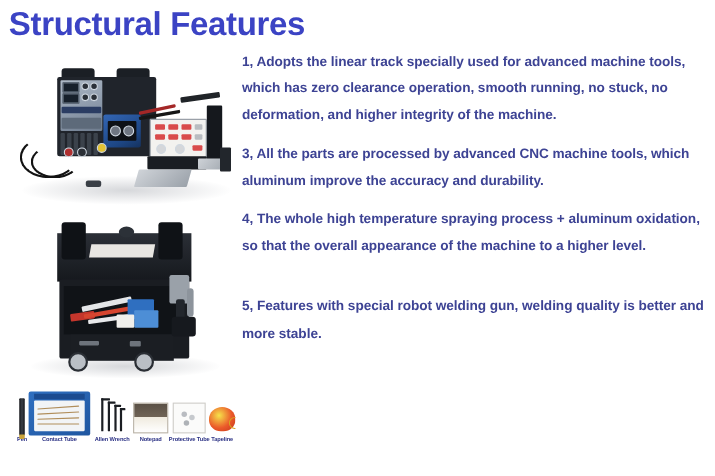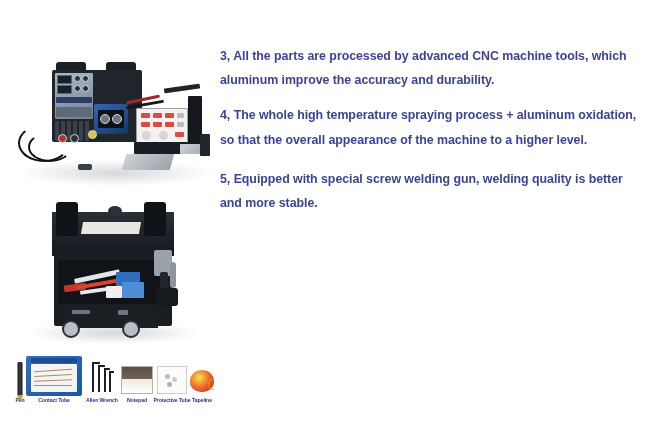--- a/index.html
+++ b/index.html
@@ -45,21 +45,21 @@
     width: 428px;
   }
   .feature-para {
     color: #3d4394;
     font-size: 12.4px;
     font-weight: bold;
     line-height: 1.95;
     margin: 0 0 11px 0;
     letter-spacing: -0.05px;
   }
-  .feature-para.p4 { margin-bottom: 15px; }
+  .feature-para.p4 { margin-bottom: 31px; }
   .feature-para.p5 { margin-bottom: 0; }
 
   
   .photo {
     position: absolute;
     background: #ffffff;
     overflow: hidden;
   }
   #photo-welding-machine {
     left: 14px; top: 52px;
@@ -264,20 +264,21 @@
     width:9px; height:9px;
     border:1.5px solid #d9a21f;
     border-radius:50%;
   }
 </style>
 </head>
 <body>
 
 <div id="page">
 
+  <div id="page-title">Structural Features</div>
 
   <div class="photo" id="photo-welding-machine">
     <div class="wm-shadow" style="left:6px; top:108px; width:190px; height:26px;"></div>
 
     <div class="wm-handle" style="left:42px; top:10px; width:30px; height:9px;"></div>
     <div class="wm-handle" style="left:92px; top:10px; width:30px; height:9px;"></div>
     <div class="wm-body" style="left:38px; top:18px; width:90px; height:72px;"></div>
     <div class="wm-panel" style="left:41px; top:21px; width:38px; height:46px;"></div>
     <div class="wm-screen" style="left:43px; top:23px; width:13px; height:7px;"></div>
     <div class="wm-screen" style="left:43px; top:33px; width:13px; height:7px;"></div>
@@ -424,18 +425,19 @@
 
     <div class="acc" style="left:186px; top:2px; width:28px;">
       <div class="acc-art">
         <div class="acc-tape"></div>
       </div>
       <div class="acc-caption">Tapeline</div>
     </div>
   </div>
 
   <div id="features-column">
+    <p class="feature-para p1">1, Adopts the linear track specially used for advanced machine tools, which has zero clearance operation, smooth running, no stuck, no deformation, and higher integrity of the machine.</p>
     <p class="feature-para p3">3, All the parts are processed by advanced CNC machine tools, which aluminum improve the accuracy and durability.</p>
     <p class="feature-para p4">4, The whole high temperature spraying process + aluminum oxidation, so that the overall appearance of the machine to a higher level.</p>
-    <p class="feature-para p5">5, Equipped with special screw welding gun, welding quality is better and more stable.</p>
+    <p class="feature-para p5">5, Features with special robot welding gun, welding quality is better and more stable.</p>
   </div>
 
 </div>
 
 </body></html>

